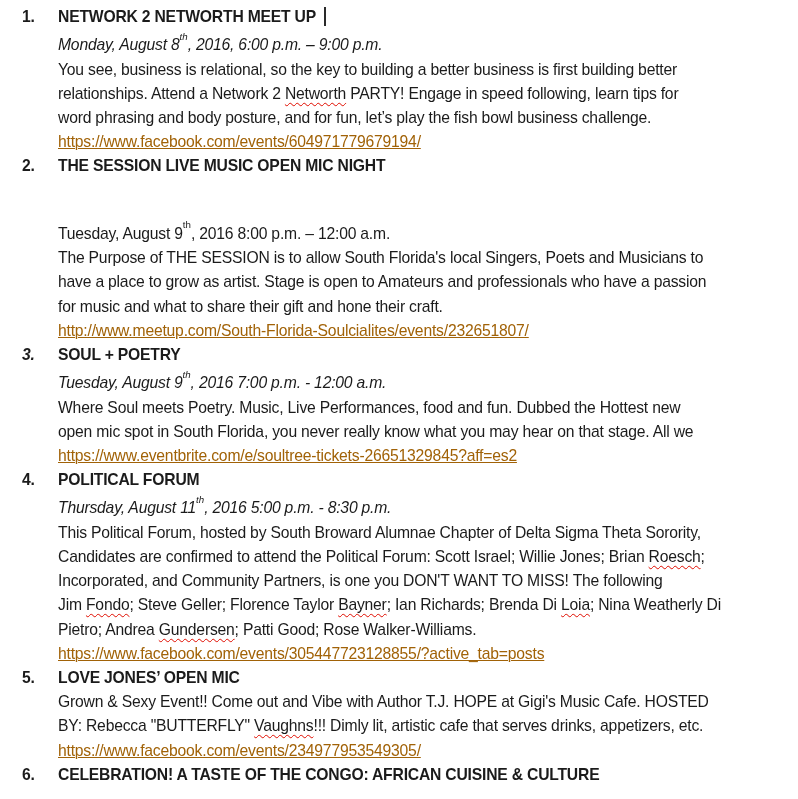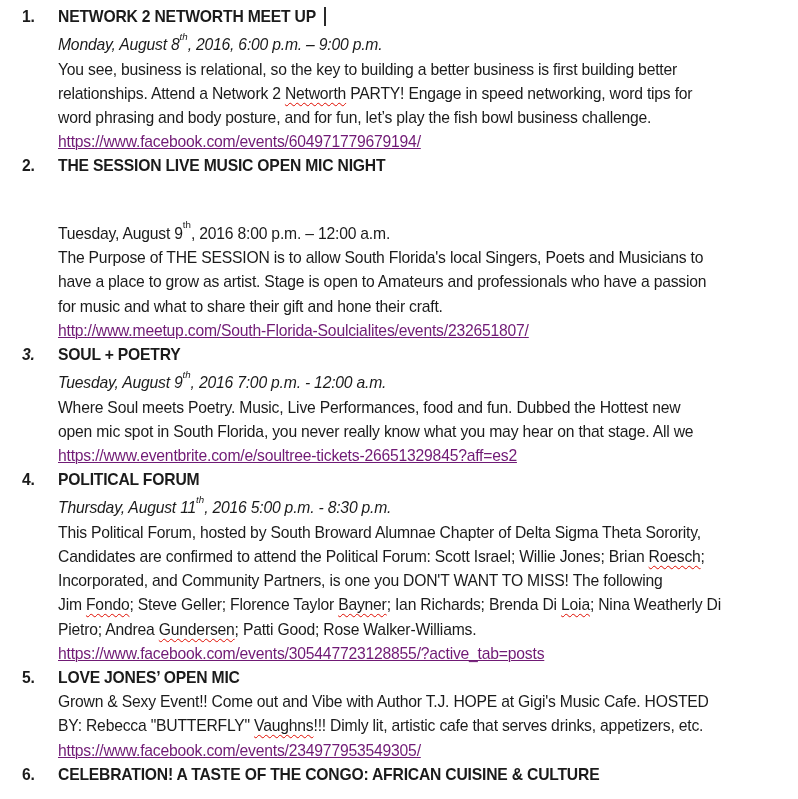--- a/index.html
+++ b/index.html
@@ -25,21 +25,21 @@
   .num {
     position: absolute;
     left: 22px;
     font-weight: bold;
   }
   .num.italic { font-style: italic; }
   .heading { font-weight: bold; }
   .date-line { font-style: italic; }
   .date-line.upright { font-style: normal; margin-top: 39px; }
   .link {
-    color: #701a75;
+    color: #a16207;
     text-decoration: underline;
     text-decoration-thickness: 1px;
     cursor: pointer;
   }
   .sq-red {
     text-decoration-line: underline;
     text-decoration-style: wavy;
     text-decoration-color: #e00b00;
     text-decoration-thickness: 1px;
     text-underline-offset: 3px;
@@ -74,21 +74,21 @@
 <div class="doc">
   <div id="event-list">
   <div class="event">
     <div class="line head-line">
       <span class="num">1.</span>
       <span class="heading">NETWORK 2 NETWORTH MEET UP</span>
     <span class="cursor"></span></div>
     <div class="line date-line"><span>Monday, August 8</span><sup class="ord">th</sup><span>, 2016, 6:00 p.m. – 9:00 p.m.</span></div>
     <div class="body-lines">
           <div class="line body-line"><span>You see, business is relational, so the key to building a better business is first building better</span></div>
-          <div class="line body-line"><span>relationships. Attend a Network 2 </span><span class="sq-red">Networth</span><span> PARTY! Engage in speed networking, word tips for</span></div>
+          <div class="line body-line"><span>relationships. Attend a Network 2 </span><span class="sq-red">Networth</span><span> PARTY! Engage in speed following, learn tips for</span></div>
           <div class="line body-line"><span>word phrasing and body posture, and for fun, let’s play the fish bowl business challenge.</span></div>
         </div>
     <div class="line link-line">
       <span class="link">https://www.facebook.com/events/604971779679194/</span>
     </div>
   </div>
 
   <div class="event">
     <div class="line head-line">
       <span class="num">2.</span>

